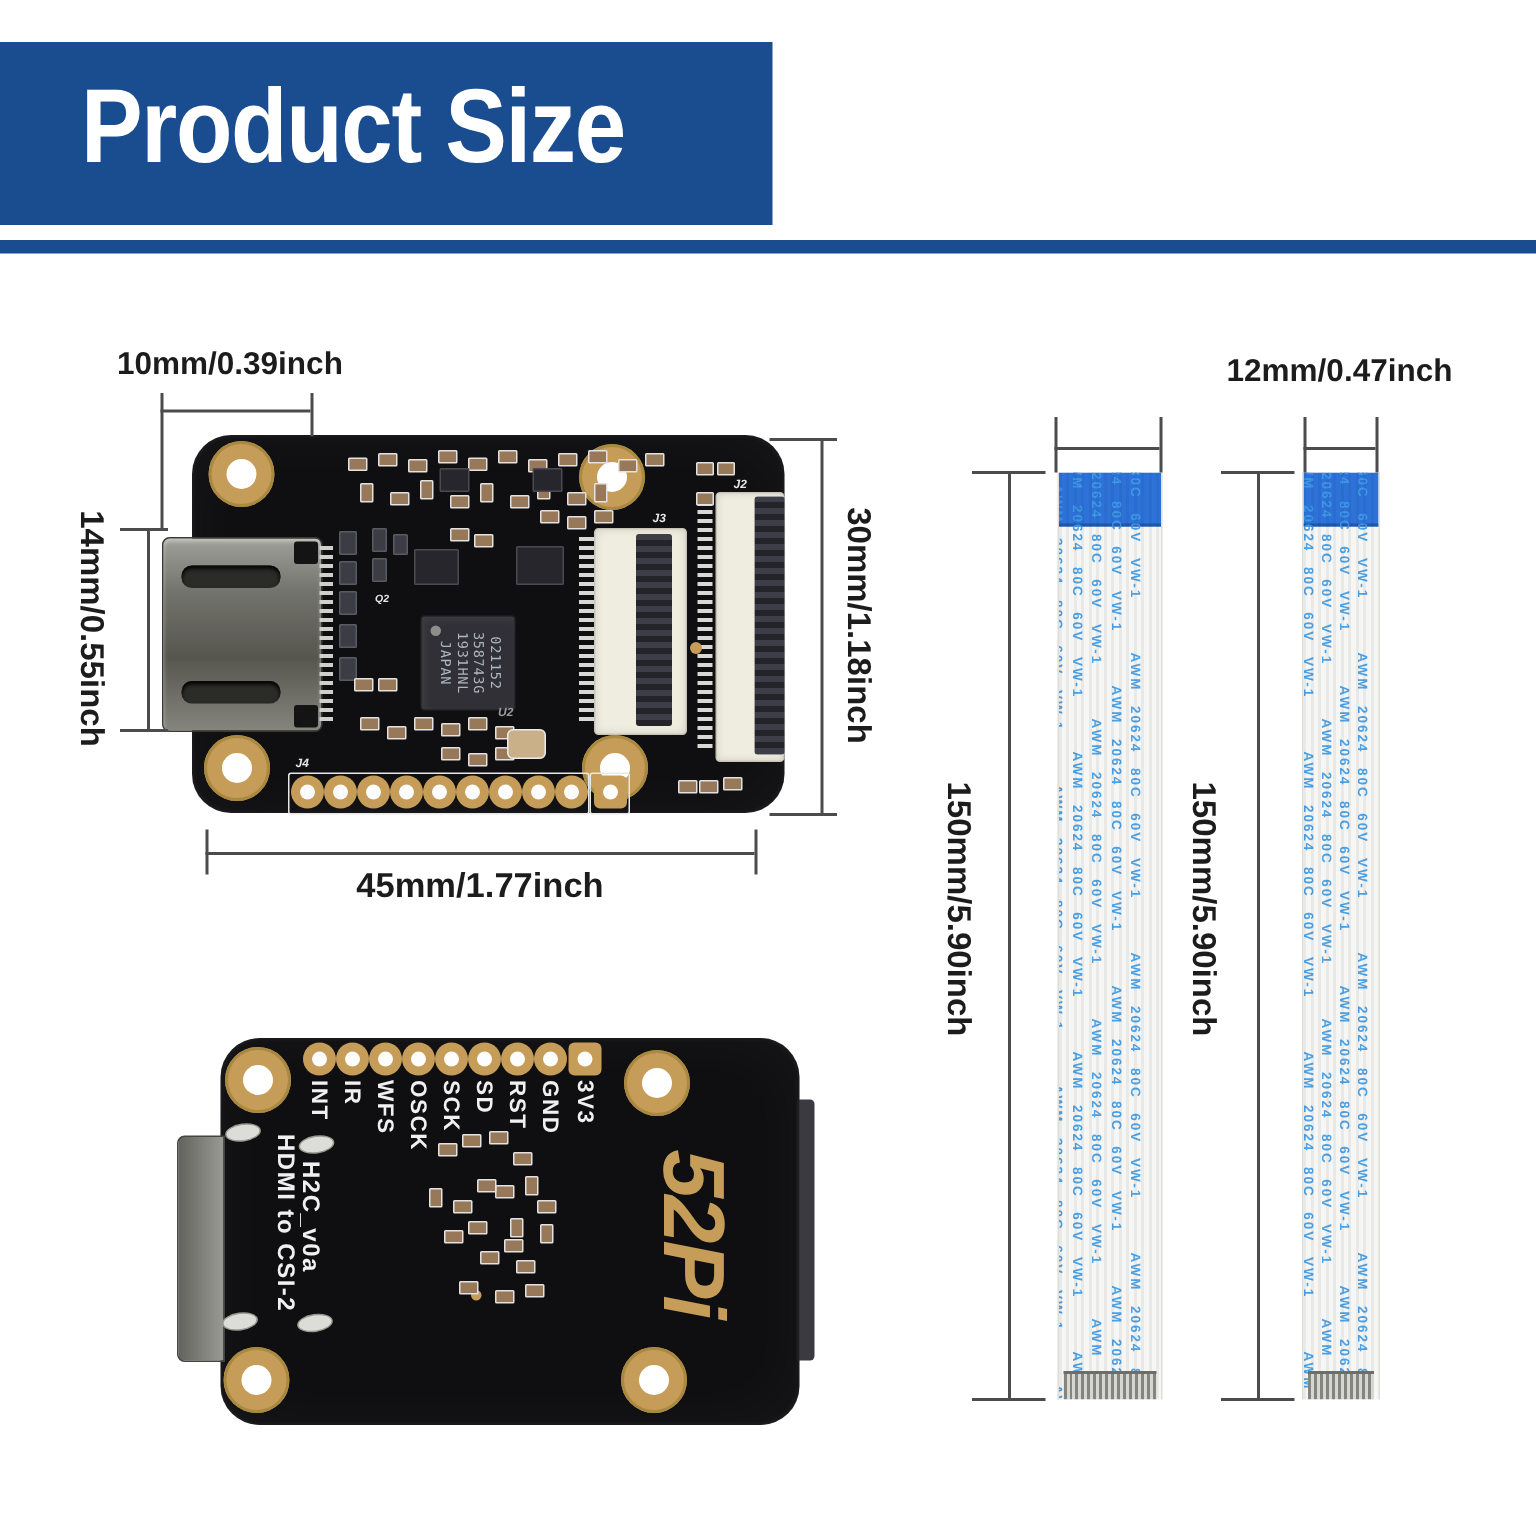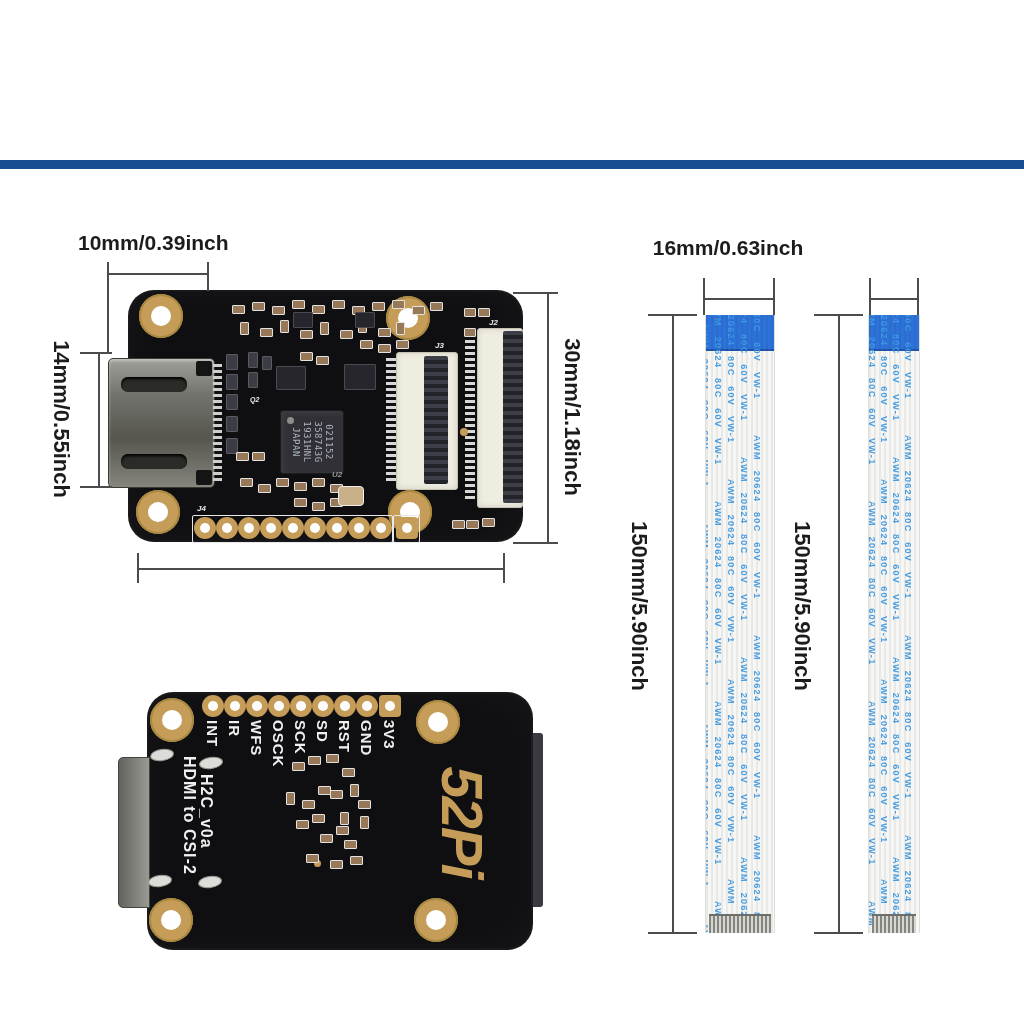--- a/index.html
+++ b/index.html
@@ -86,20 +86,23 @@
   .ribs{position:absolute;inset:0;pointer-events:none;
         background:repeating-linear-gradient(90deg,rgba(0,0,0,.055) 0 2px,rgba(0,0,0,0) 2px 5px)}
   .contacts{position:absolute;left:3px;right:3px;bottom:0;height:17px;border-top:2px solid #6e6e68;
         background:repeating-linear-gradient(90deg,#85857f 0 2px,#d6d6d2 2px 4px)}
 </style>
 </head>
 <body>
 
 <div id="canvas">
 
+  <div class="banner">
+    <div class="banner-title">Product Size</div>
+  </div>
   <div class="stripe"></div>
 
   <div class="pcb" id="pcbTop" style="left:128px;top:290px;width:395px;height:252px">
     <div class="hole" style="left:11px;top:4px">
         <i></i>
       </div>
     <div class="hole" style="left:258px;top:6px">
         <i></i>
       </div>
     <div class="hole" style="left:8px;top:200px">
@@ -245,20 +248,21 @@
   <div class="dim v" style="left:547px;top:292px;height:250px"></div>
   <div class="dim h" style="left:513px;top:292px;width:45px"></div>
   <div class="dim h" style="left:513px;top:542px;width:45px"></div>
   <div class="dim h" style="left:137px;top:568px;width:366px"></div>
   <div class="dim v" style="left:137px;top:553px;height:30px"></div>
   <div class="dim v" style="left:503px;top:553px;height:30px"></div>
 
   <div class="dimlabel" style="left:78px;top:231px">10mm/0.39inch</div>
   <div class="dimlabel rot" style="left:61px;top:419px">14mm/0.55inch</div>
   <div class="dimlabel rot" style="left:572px;top:417px">30mm/1.18inch</div>
+  <div class="dimlabel big c" style="left:137px;top:577px;width:366px">45mm/1.77inch</div>
 
   <div class="pcb" id="pcbBot" style="left:147px;top:692px;width:386px;height:258px">
     <div class="hole" style="left:3px;top:6px">
         <i></i>
       </div>
     <div class="hole" style="left:269px;top:8px">
         <i></i>
       </div>
     <div class="hole" style="left:2px;top:206px">
         <i></i>
@@ -403,17 +407,17 @@
   <div class="dim h" style="left:869px;top:298px;width:48px"></div>
   <div class="dim v" style="left:869px;top:278px;height:37px"></div>
   <div class="dim v" style="left:917px;top:278px;height:37px"></div>
   <div class="dim v" style="left:672px;top:315px;height:618px"></div>
   <div class="dim h" style="left:648px;top:314px;width:49px"></div>
   <div class="dim h" style="left:648px;top:932px;width:49px"></div>
   <div class="dim v" style="left:838px;top:315px;height:618px"></div>
   <div class="dim h" style="left:814px;top:314px;width:49px"></div>
   <div class="dim h" style="left:814px;top:932px;width:49px"></div>
 
-  <div class="dimlabel c" style="left:628px;top:236px;width:200px">16mm/0.63inch</div>
+  <div class="dimlabel c" style="left:793px;top:236px;width:200px">12mm/0.47inch</div>
   <div class="dimlabel rot" style="left:639px;top:606px">150mm/5.90inch</div>
   <div class="dimlabel rot" style="left:802px;top:606px">150mm/5.90inch</div>
 
 </div>
 
 </body></html>

